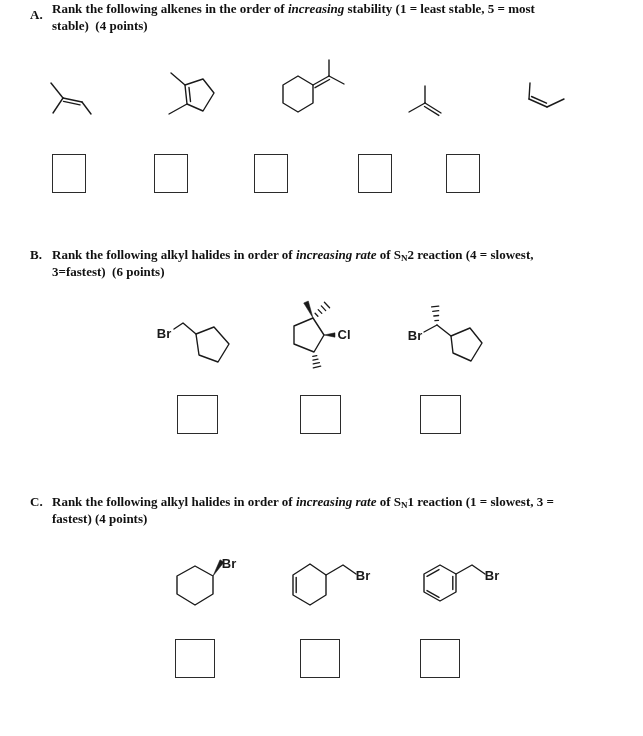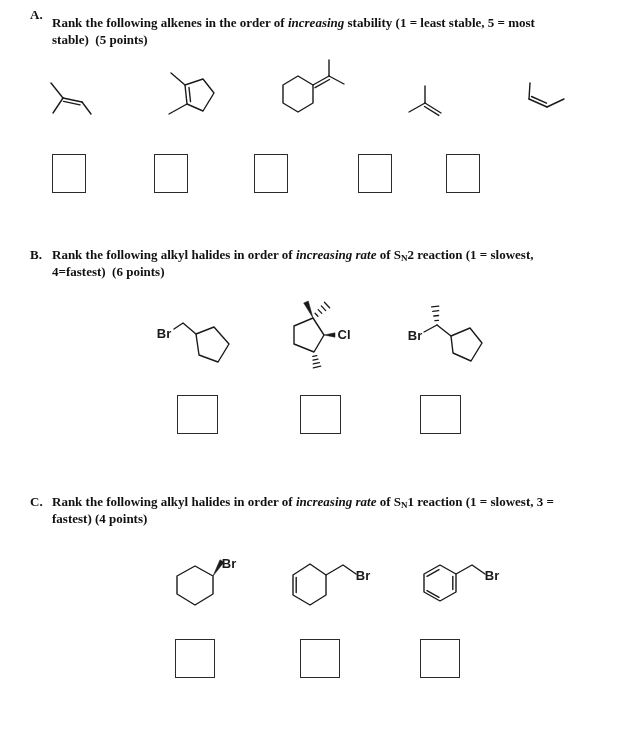--- a/index.html
+++ b/index.html
@@ -58,21 +58,21 @@
     font-weight:bold;
     fill:#1a1a1a;
   }
 </style>
 </head>
 <body>
 
 <div class="page">
 
   <span class="q-label" style="top:6px;">A.</span>
-  <div class="q-text" style="top:14px;"><span>Rank the following alkenes in the order of </span><i>increasing</i><span> stability (1 = least stable, 5 = most</span><br><span>stable)  (5 points)</span></div>
+  <div class="q-text" style="top:0;"><span>Rank the following alkenes in the order of </span><i>increasing</i><span> stability (1 = least stable, 5 = most</span><br><span>stable)  (4 points)</span></div>
 
   <svg class="mol" style="left:38px;top:72px;" width="80" height="60" viewBox="0 0 80 60">
     <line x1="13" y1="11" x2="25" y2="26"></line>
     <line x1="15" y1="41" x2="25" y2="26"></line>
     <line x1="25" y1="26" x2="44" y2="30"></line>
     <line x1="25.5" y1="29.4" x2="42" y2="32.9"></line>
     <line x1="44" y1="30" x2="53" y2="42"></line>
   </svg>
 
   <svg class="mol" style="left:160px;top:65px;" width="70" height="62" viewBox="0 0 70 62">
@@ -104,21 +104,21 @@
     <line x1="29" y1="29" x2="46" y2="21"></line>
   </svg>
 
   <div class="abox" style="left:52px;top:154px;"></div>
   <div class="abox" style="left:154px;top:154px;"></div>
   <div class="abox" style="left:254px;top:154px;"></div>
   <div class="abox" style="left:358px;top:154px;"></div>
   <div class="abox" style="left:446px;top:154px;"></div>
 
   <span class="q-label" style="top:246px;">B.</span>
-  <div class="q-text" style="top:246px;"><span>Rank the following alkyl halides in order of </span><i>increasing rate</i><span> of S</span><sub>N</sub><span>2 reaction (1 = slowest,</span><br><span>4=fastest)  (6 points)</span></div>
+  <div class="q-text" style="top:246px;"><span>Rank the following alkyl halides in order of </span><i>increasing rate</i><span> of S</span><sub>N</sub><span>2 reaction (4 = slowest,</span><br><span>3=fastest)  (6 points)</span></div>
 
   <svg class="mol" style="left:148px;top:298px;" width="95" height="72" viewBox="0 0 95 72">
     <text x="16" y="40" text-anchor="middle">Br</text>
     <polyline points="26,31 35,25 48,36"></polyline>
     <polygon class="ring" points="48,36 66,29 81,46 70,64 51,57"></polygon>
   </svg>
 
   <svg class="mol" style="left:288px;top:293px;" width="95" height="85" viewBox="0 0 95 85">
     <polygon class="ring" points="25,25 36,42 26,59 6,51 6,33"></polygon>
 

